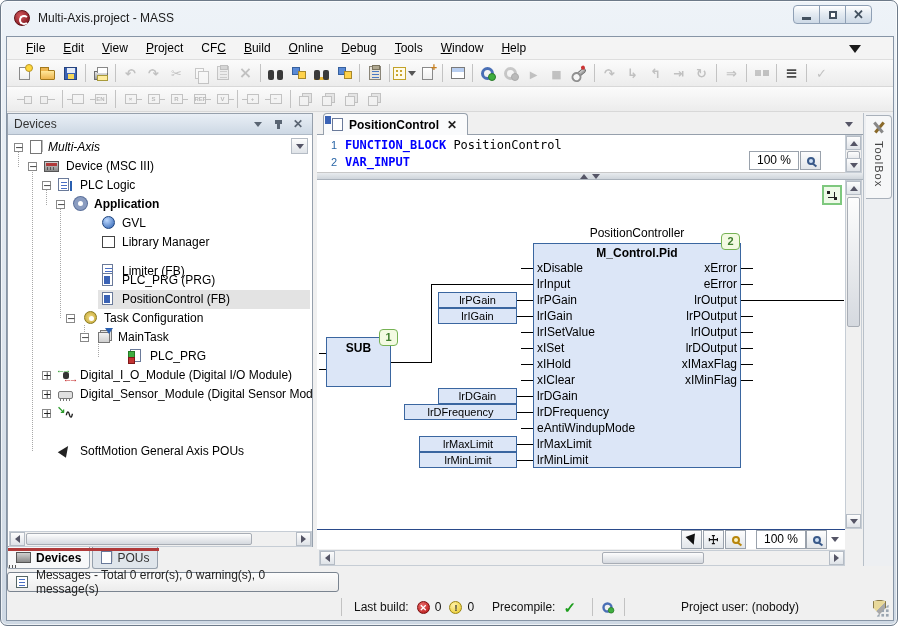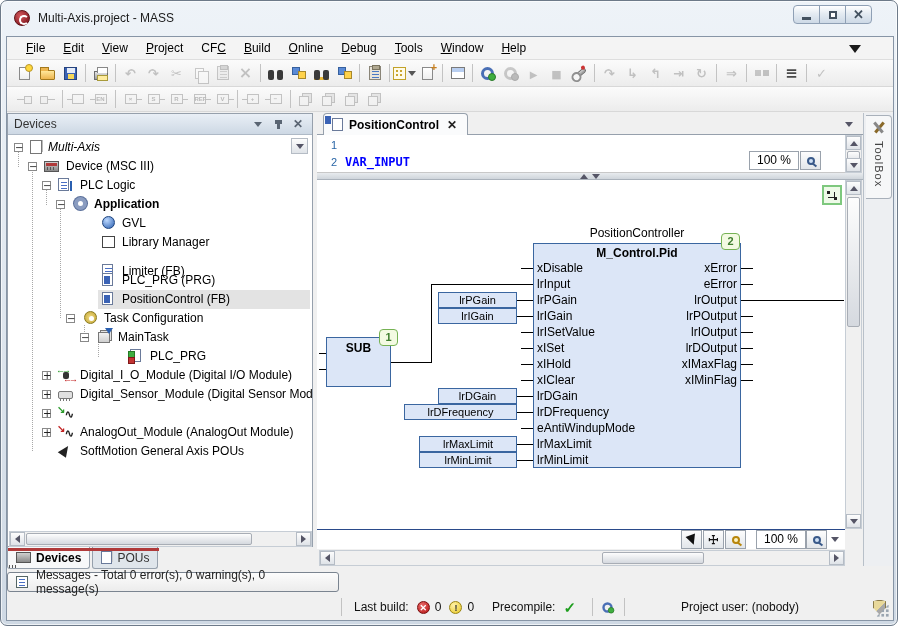--- a/index.html
+++ b/index.html
@@ -496,25 +496,20 @@
       </div>
       <div class="trow" style="top:250px">
         <span class="exp p" style="left:33px"></span>
         <span class="ti i-sens" style="left:49px"></span>
         <span class="tl" style="left:71px">Digital_Sensor_Module (Digital Sensor Module)</span>
       </div>
       <div class="trow" style="top:269px">
         <span class="exp p" style="left:33px"></span>
         <span class="ti i-aio g" style="left:49px"></span>
       </div>
-      <div class="trow" style="top:288px">
-        <span class="exp p" style="left:33px"></span>
-        <span class="ti i-aio r" style="left:49px"></span>
-        <span class="tl" style="left:71px">AnalogOut_Module (AnalogOut Module)</span>
-      </div>
       <div class="trow" style="top:307px">
         <span class="ti i-axis" style="left:51px"></span>
         <span class="tl" style="left:71px">SoftMotion General Axis POUs</span>
       </div>
 
       <div class="sbtn" style="right:4px;top:3px;width:17px;height:16px">
           <i class="ard"></i>
         </div>
     </div>
 
@@ -570,20 +565,21 @@
         <span class="ti i-prg"></span>
         <span class="lbl">PositionControl</span>
         <span class="cls">✕</span>
       </div>
       <span class="ard" style="position:absolute;right:10px;top:9px"></span>
     </div>
 
     <div class="codep">
       <div class="cline" style="top:2px">
         <span class="lno">1</span>
+        <span class="cd"><span class="kw">FUNCTION_BLOCK</span><span> PositionControl</span></span>
       </div>
       <div class="cline" style="top:19px">
         <span class="lno">2</span>
         <span class="cd"><span class="kw">VAR_INPUT</span><span></span></span>
       </div>
       <div class="zoombox" style="right:46px;top:16px">100 %</div>
       <div class="magbtn" style="right:24px;top:16px">
           <i class="mag"></i>
         </div>
     </div>

